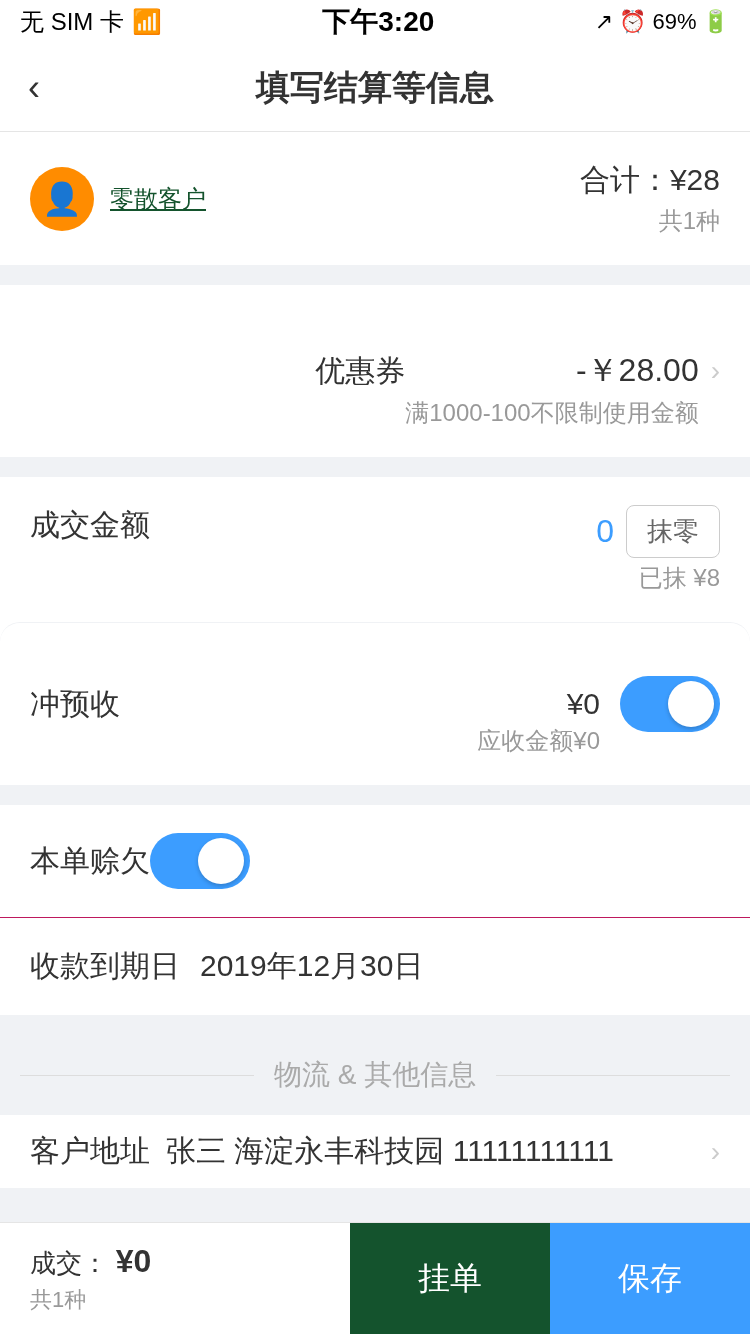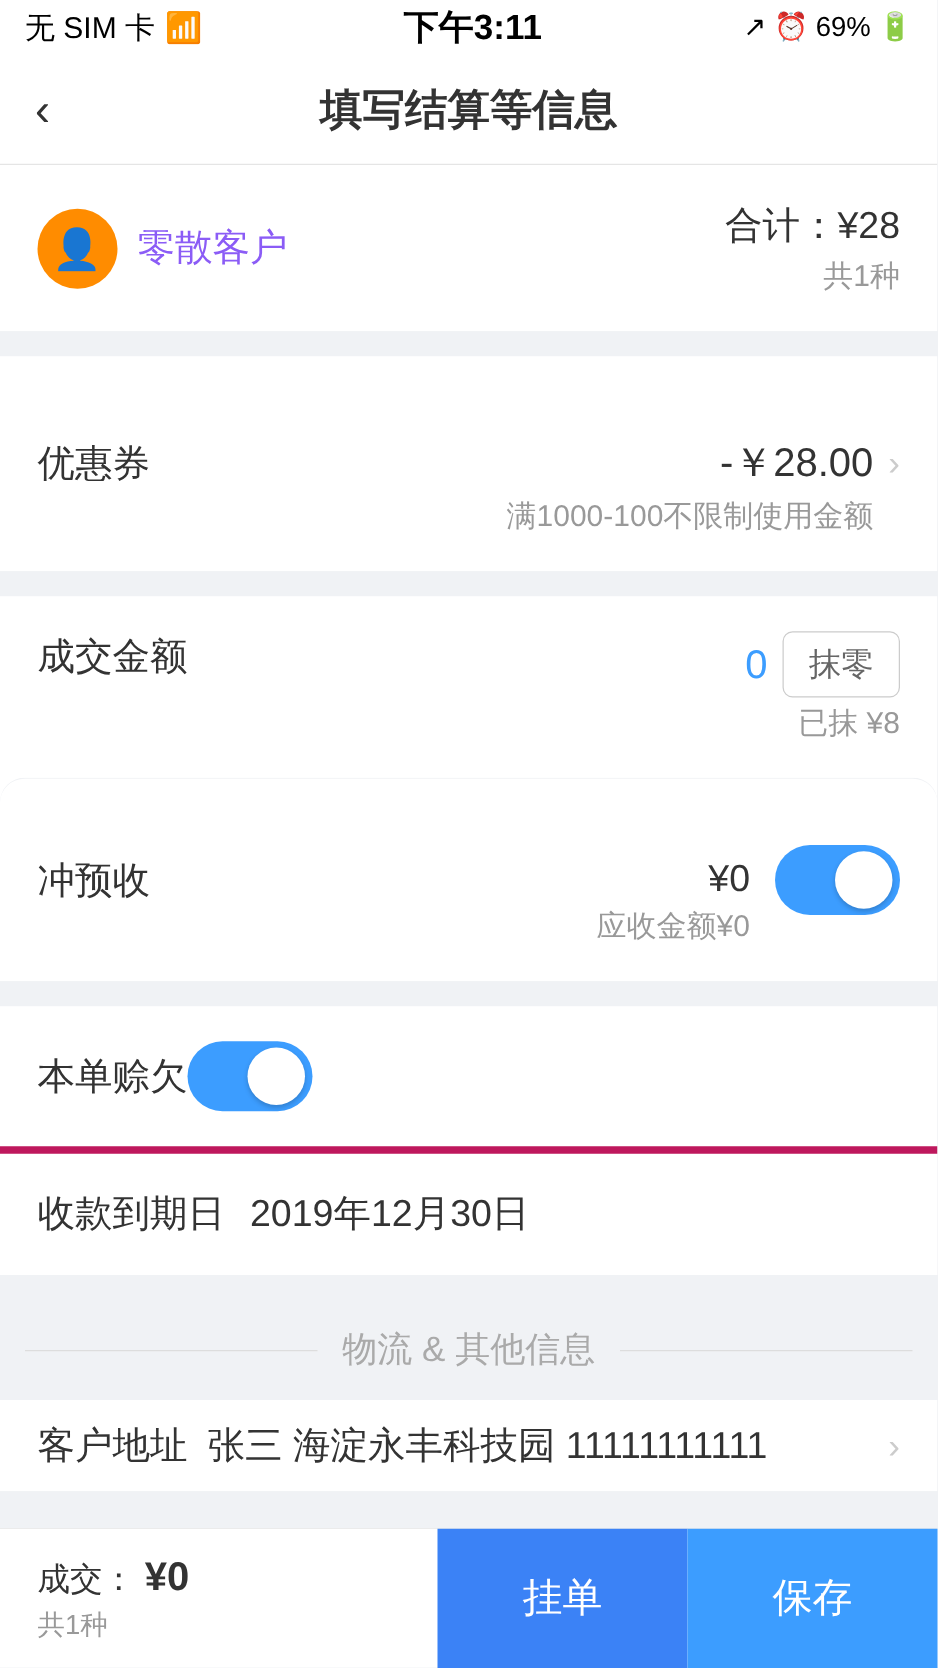--- a/index.html
+++ b/index.html
@@ -78,22 +78,23 @@
       height: 64px;
       background: #ff8c00;
       border-radius: 50%;
       display: flex;
       align-items: center;
       justify-content: center;
       color: #fff;
       font-size: 32px;
     }
     .customer-name {
-      font-size: 30px;
-      color: #8b5cf6;
+      font-size: 24px;
+      color: #14532d;
+      text-decoration: underline;
     }
     .customer-right {
       text-align: right;
     }
     .customer-total {
       font-size: 30px;
       color: #333;
     }
     .customer-count {
       font-size: 24px;
@@ -113,20 +114,21 @@
     }
     .row {
       padding: 28px 30px;
       display: flex;
       align-items: center;
       justify-content: space-between;
       border-bottom: 1px solid #f0f2f5;
     }
     .row:last-child {
       border-bottom: none;
+      justify-content: flex-end;
     }
     .row-label {
       font-size: 30px;
       color: #333;
     }
     .row-right {
       display: flex;
       align-items: center;
       gap: 12px;
     }
@@ -236,21 +238,21 @@
     .credit-row {
       padding: 28px 30px;
       display: flex;
       align-items: center;
       justify-content: flex-start;
     }
 
     
     .due-section {
       background: #fff;
-      border-top: 6px solid #be185d;
+      border-top: 1px solid #be185d;
     }
     .due-row {
       padding: 28px 30px;
       display: flex;
       align-items: center;
       gap: 20px;
     }
     .due-label {
       font-size: 30px;
       color: #333;
@@ -329,21 +331,21 @@
       font-weight: 600;
     }
     .bottom-count {
       font-size: 22px;
       color: #999;
       margin-top: 4px;
     }
     .bottom-hang-btn {
       width: 200px;
       height: 112px;
-      background: #3b82f6;
+      background: #14532d;
       display: flex;
       align-items: center;
       justify-content: center;
       font-size: 32px;
       color: #fff;
       font-weight: 500;
       cursor: pointer;
     }
     .bottom-save-btn {
       width: 200px;
@@ -359,21 +361,21 @@
     }
   </style>
 </head>
 <body>
 
 <div class="status-bar">
   <div class="status-left">
     <span>无 SIM 卡</span>
     <span>📶</span>
   </div>
-  <div class="status-center">下午3:11</div>
+  <div class="status-center">下午3:20</div>
   <div class="status-right">
     <span>↗</span>
     <span>⏰</span>
     <span>69%</span>
     <span>🔋</span>
   </div>
 </div>
 
 <div class="nav-bar">
   <span class="nav-back">‹</span>

